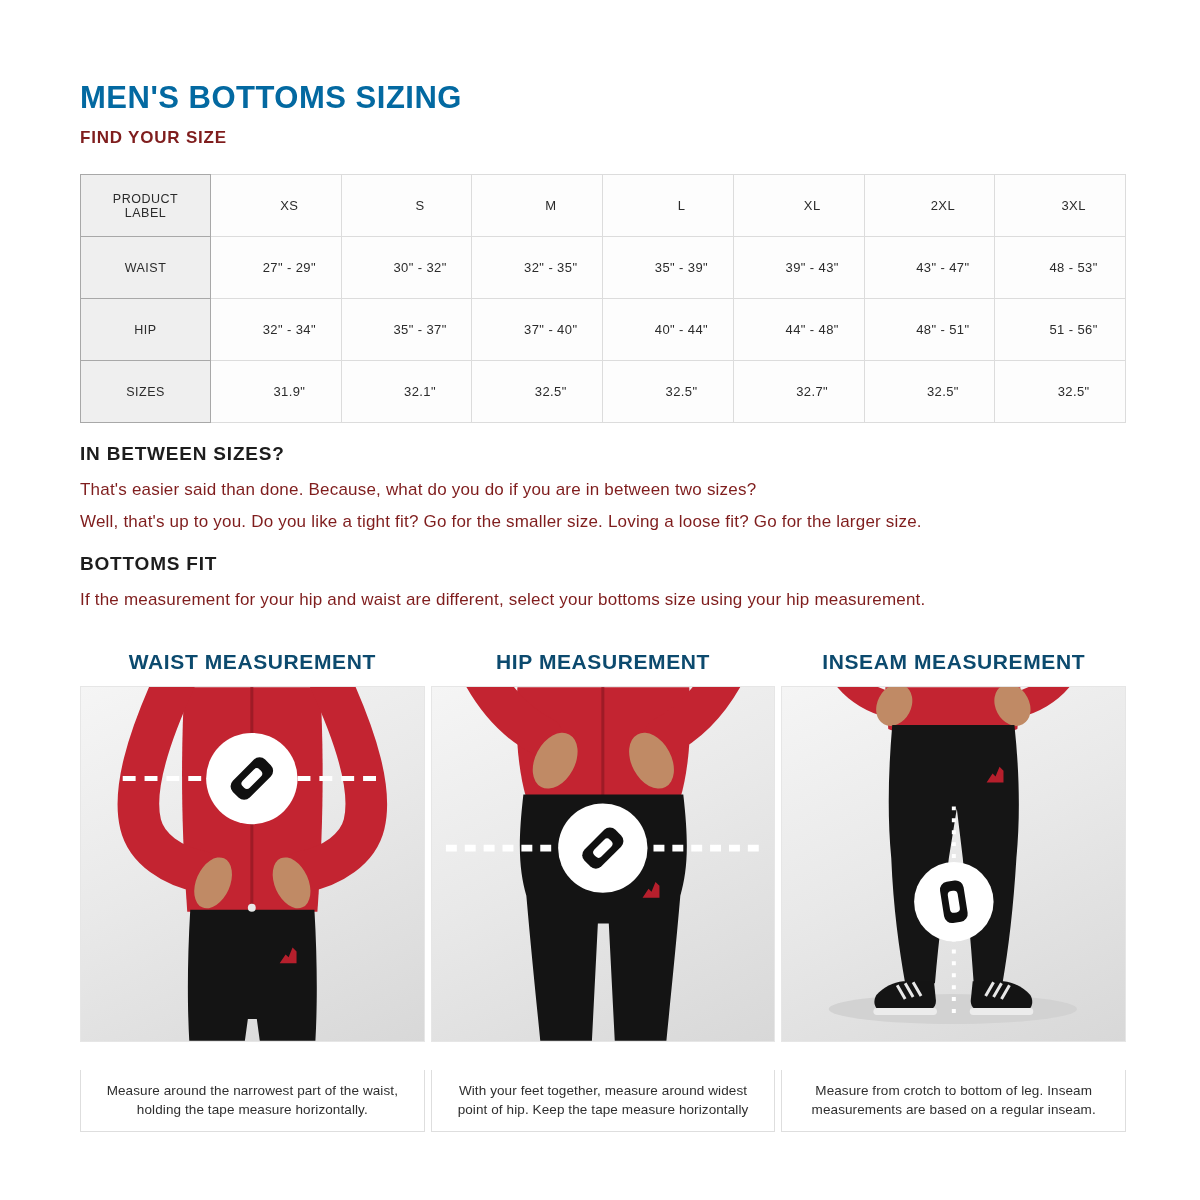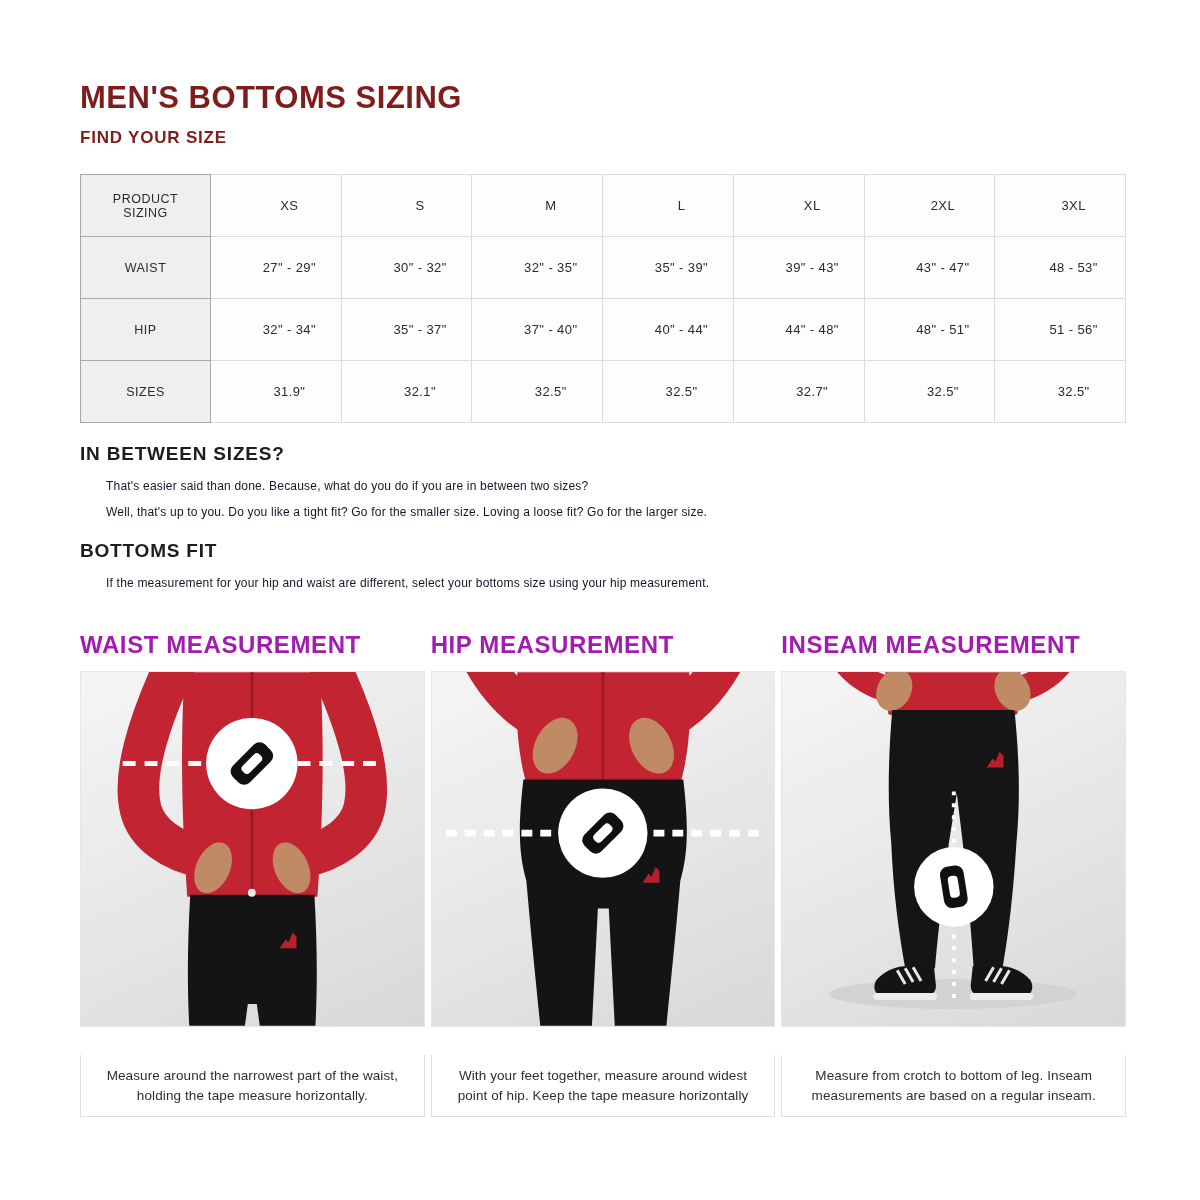--- a/index.html
+++ b/index.html
@@ -6,21 +6,21 @@
   html,body { background:#ffffff; }
   body {
     width:1200px; height:1200px;
     font-family:"Liberation Sans", sans-serif;
     color:#111; overflow:hidden;
   }
   .page { width:1200px; height:1200px; padding:0 74px 0 80px; }
 
   .page-title {
     padding-top:80px;
-    font-size:31px; font-weight:bold; letter-spacing:0.5px; color:#7f1d1d;
+    font-size:31px; font-weight:bold; letter-spacing:0.5px; color:#0369a1;
   }
   .page-subtitle {
     margin-top:12px;
     font-size:17px; font-weight:bold; letter-spacing:0.8px; color:#7f1d1d;
   }
 
   
   table.size-table {
     margin-top:26px; width:100%;
     border-collapse:collapse; table-layout:fixed;
@@ -36,29 +36,29 @@
     font-size:12.5px; letter-spacing:0.5px; padding:0 18px;
   }
 
   
   .section-heading {
     margin-top:20px;
     font-size:19px; font-weight:bold; letter-spacing:0.8px; color:#1d1d1d;
   }
   .section-text {
     margin-top:14px;
-    font-size:12px; color:#0f172a; letter-spacing:0.2px; line-height:1.25;margin-left:26px;
+    font-size:17px; color:#7f1d1d; letter-spacing:0.2px; line-height:1.25;
   }
   .section-text + .section-text { margin-top:11px; }
 
   
   .figure-headings { margin-top:40px; display:flex; gap:6px; }
   .figure-headings h4 {
-    flex:1; 
-    font-size:24px; font-weight:bold; letter-spacing:0.6px; color:#a21caf;
+    flex:1; text-align:center;
+    font-size:21px; font-weight:bold; letter-spacing:0.6px; color:#0c4a6e;
   }
   .figures { margin-top:12px; display:flex; gap:6px; }
   .figure-panel { flex:1; }
   .photo {
     height:356px; position:relative; overflow:hidden;
     border:1px solid #e6e6e6;
     background:linear-gradient(155deg,#f5f5f5 0%, #e9e9e9 45%, #d8d8d8 100%);
   }
   .photo svg { position:absolute; inset:0; width:100%; height:100%; }
   .caption {
@@ -72,21 +72,21 @@
 <body>
 
 <div class="page">
 
   <h1 class="page-title">MEN'S BOTTOMS SIZING</h1>
   <h2 class="page-subtitle">FIND YOUR SIZE</h2>
 
   <table class="size-table">
     <tbody>
         <tr>
-      <th class="row-label">PRODUCT SIZING</th>
+      <th class="row-label">PRODUCT LABEL</th>
       <th class="col-head">XS</th>
       <th class="col-head">S</th>
       <th class="col-head">M</th>
       <th class="col-head">L</th>
       <th class="col-head">XL</th>
       <th class="col-head">2XL</th>
       <th class="col-head">3XL</th>
     </tr>
     <tr>
       <th class="row-label">WAIST</th>

